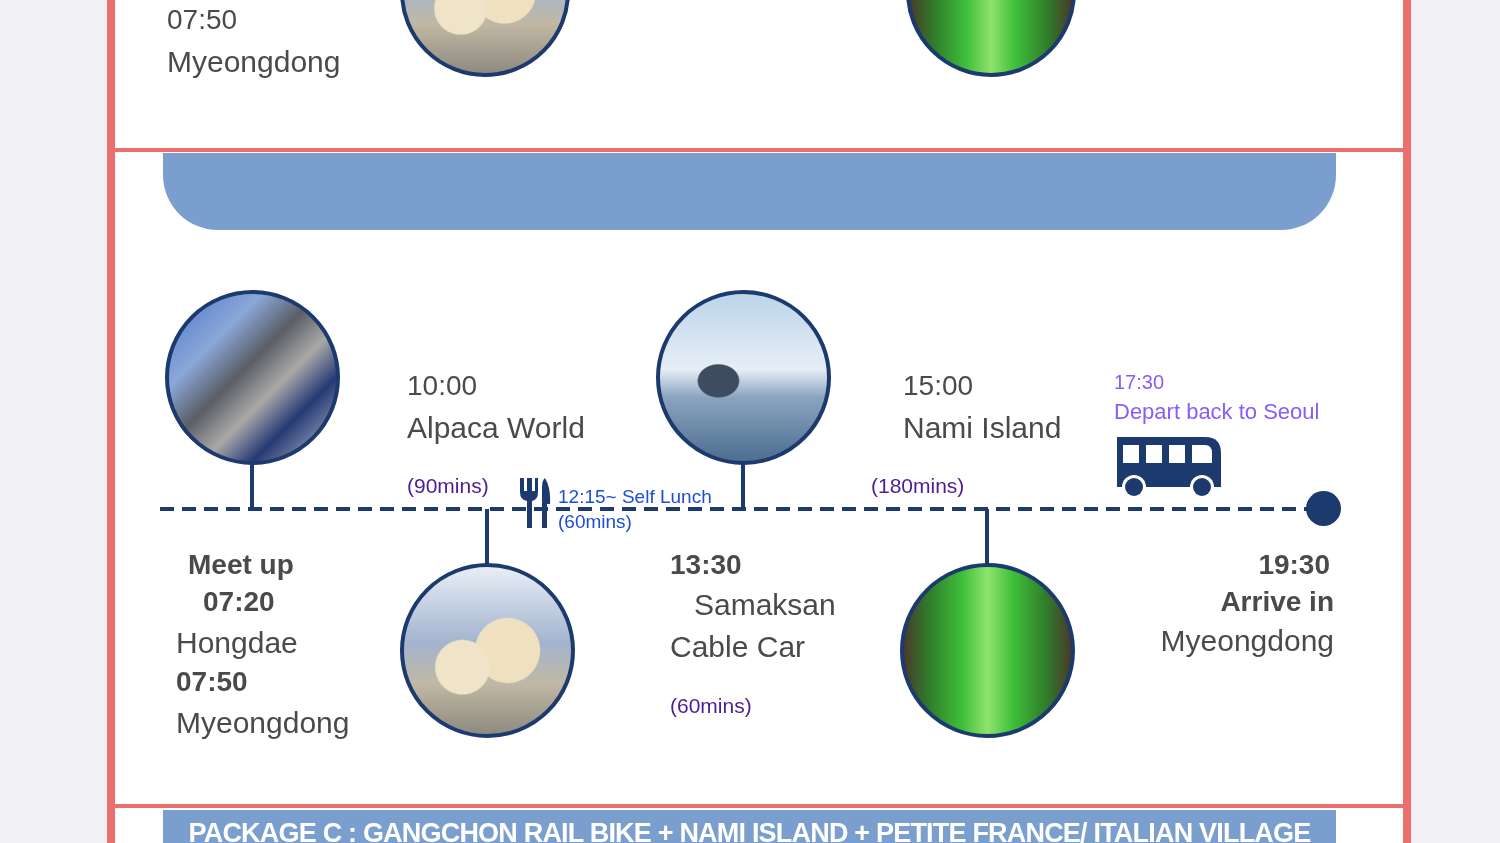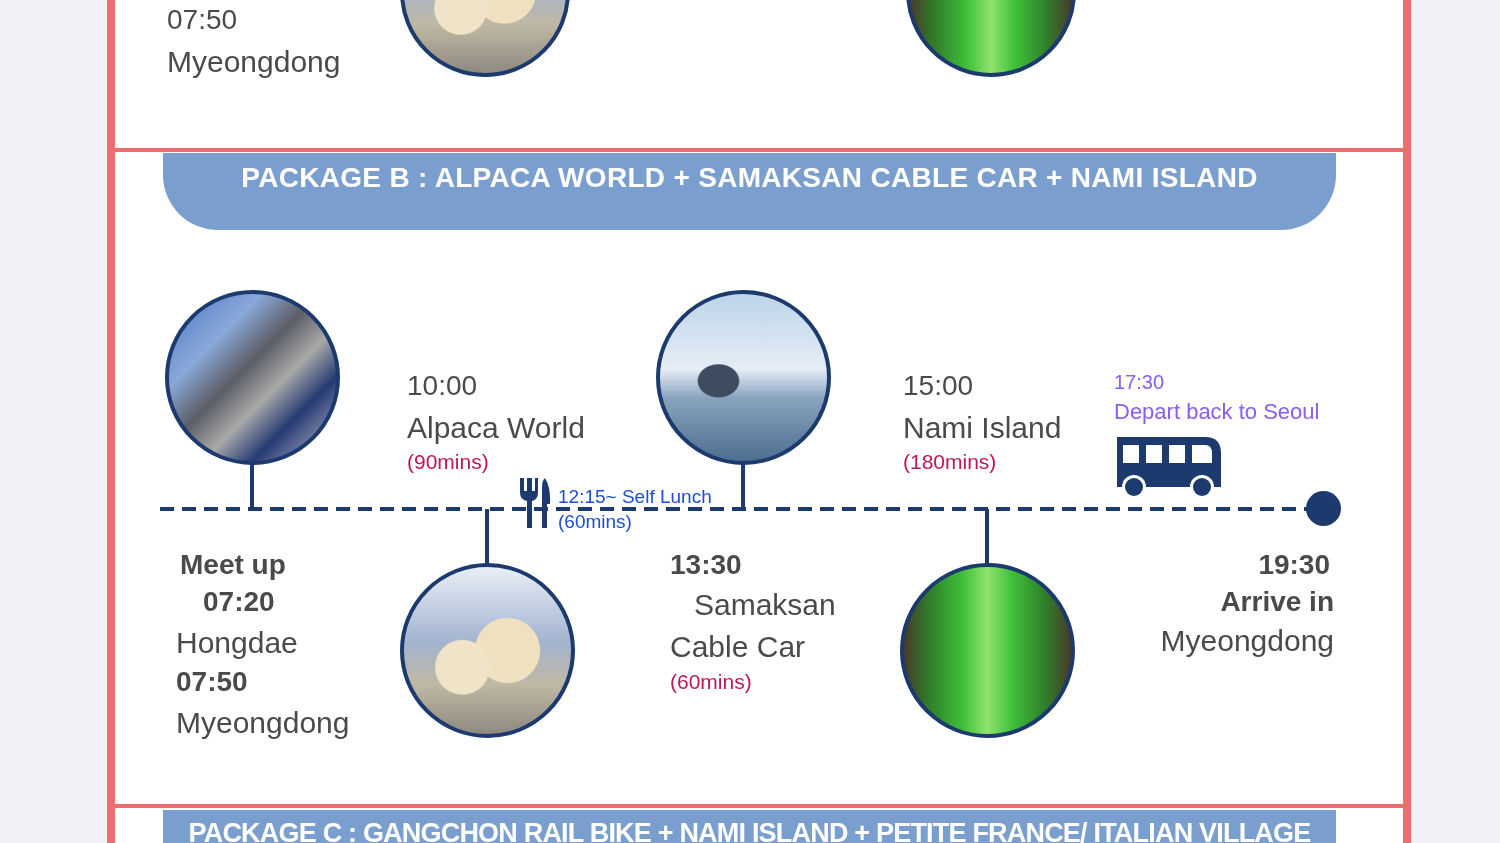--- a/index.html
+++ b/index.html
@@ -10,21 +10,21 @@
     }
     .frame {
       position: absolute; left: 107px; top: -10px; width: 1288px; height: 870px;
       background: #ffffff;
       border-left: 8px solid #ec6f6e; border-right: 8px solid #ec6f6e;
     }
     .divider { position: absolute; left: 107px; width: 1304px; height: 4px; background: #ec6f6e; }
     .abs { position: absolute; }
     .txt-dark { color: #4a4a4a; }
     .txt-navy { color: #8b5cf6; }
-    .txt-red  { color: #be185d; }
+    .txt-red  { color: #4c1d95; margin-top: 24px; }
     .txt-blue { color: #1d4ed8; }
 
     .circle {
       position: absolute; width: 170px; height: 170px; border-radius: 50%;
       border: 4px solid #1c3a6e; box-sizing: border-box; overflow: hidden;
     }
     .photo-hongdae { background: linear-gradient(135deg,#4a77c9 0%,#8aa7d8 28%,#5b5e66 45%,#a9a9a9 60%,#263a74 75%,#c9c9d2 100%); }
     .photo-alpaca  { background: radial-gradient(circle at 35% 60%, #efe4c7 0 18%, transparent 19%), radial-gradient(circle at 62% 50%, #efe0c0 0 24%, transparent 25%), linear-gradient(180deg,#e8eef6 0%,#a3b4cf 45%,#c0b8a4 70%,#8e8a80 100%); }
     .photo-cable   { background: radial-gradient(ellipse at 35% 52%, #3d4c5e 0 13%, transparent 14%), linear-gradient(180deg,#bcd4ea 0%,#e6eef6 45%,#8aa4bf 62%,#4c6e90 100%); }
     .photo-forest  { background: linear-gradient(90deg,#4a3a2a 0%,#2f7d2a 15%,#3fbf3a 35%,#8fe36d 50%,#3fbf3a 65%,#2f7d2a 85%,#4a3a2a 100%); }
@@ -56,21 +56,20 @@
 <div class="frame"></div>
 
 <div class="abs txt-dark time" style="left:167px;top:4px;">07:50</div>
 <div class="abs txt-dark place" style="left:167px;top:45px;">Myeongdong</div>
 <div class="circle photo-alpaca" style="left:400px;top:-93px;"></div>
 <div class="circle photo-forest" style="left:906px;top:-93px;"></div>
 
 <div class="divider" style="top:148px;"></div>
 
 <div class="banner banner-b">
-  <div class="banner-title">PACKAGE B : ALPACA  WORLD + SAMAKSAN CABLE CAR + NAMI ISLAND</div>
 </div>
 
 <div class="dashline"></div>
 <div class="end-dot"></div>
 
 <div class="circle photo-hongdae" style="left:165px;top:290px;width:175px;height:175px;"></div>
 <div class="stem" style="left:250px;top:463px;height:46px;"></div>
 
 <div class="circle photo-cable" style="left:656px;top:290px;width:175px;height:175px;"></div>
 <div class="stem" style="left:741px;top:463px;height:46px;"></div>
@@ -80,21 +79,21 @@
 
 <div class="stem" style="left:985px;top:509px;height:56px;"></div>
 <div class="circle photo-forest" style="left:900px;top:563px;width:175px;height:175px;"></div>
 
 <div class="abs txt-dark time" style="left:407px;top:370px;">10:00</div>
 <div class="abs txt-dark place" style="left:407px;top:411px;">Alpaca World</div>
 <div class="abs txt-red dur" style="left:407px;top:450px;">(90mins)</div>
 
 <div class="abs txt-dark time" style="left:903px;top:370px;">15:00</div>
 <div class="abs txt-dark place" style="left:903px;top:411px;">Nami Island</div>
-<div class="abs txt-red dur" style="left:903px;top:450px;">(180mins)</div>
+<div class="abs txt-red dur" style="left:871px;top:450px;">(180mins)</div>
 
 <div class="abs txt-navy" style="left:1114px;top:371px;font-size:20px;">17:30</div>
 <div class="abs txt-navy" style="left:1114px;top:399px;font-size:22px;">Depart back to Seoul</div>
 <svg class="abs" style="left:1113px;top:437px;" width="110" height="62" viewBox="0 0 110 62">
   <path d="M4 0 H92 Q108 0 108 16 V50 H4 Z" fill="#1c3a6e"></path>
   <rect x="10" y="8" width="16" height="18" fill="#fff"></rect>
   <rect x="33" y="8" width="16" height="18" fill="#fff"></rect>
   <rect x="56" y="8" width="16" height="18" fill="#fff"></rect>
   <path d="M79 8 H92 Q99 8 99 16 V26 H79 Z" fill="#fff"></path>
   <circle cx="21" cy="50" r="12" fill="#fff"></circle>
@@ -103,21 +102,21 @@
     <circle cx="89" cy="50" r="9" fill="#1c3a6e"></circle>
 </svg>
 
 <svg class="abs" style="left:518px;top:478px;" width="34" height="52" viewBox="0 0 34 52">
   <path d="M2 0 V14 Q2 22 9 23 V50 H14 V23 Q20 22 20 14 V0 H17 V13 H14 V0 H9 V13 H6 V0 Z" fill="#1c3a6e"></path>
   <path d="M27 0 Q33 10 32 26 H29 V50 H24 V10 Q24 2 27 0 Z" fill="#1c3a6e"></path>
 </svg>
 <div class="abs txt-blue" style="left:558px;top:486px;font-size:19px;">12:15~ Self Lunch</div>
 <div class="abs txt-blue" style="left:558px;top:511px;font-size:19px;">(60mins)</div>
 
-<div class="abs txt-dark time bold" style="left:180px;top:549px;">Meet up</div>
+<div class="abs txt-dark time bold" style="left:188px;top:549px;">Meet up</div>
 <div class="abs txt-dark time bold" style="left:176px;top:586px;margin-left:27px;">07:20</div>
 <div class="abs txt-dark place" style="left:176px;top:626px;">Hongdae</div>
 <div class="abs txt-dark time bold" style="left:176px;top:666px;">07:50</div>
 <div class="abs txt-dark place" style="left:176px;top:706px;">Myeongdong</div>
 
 <div class="abs txt-dark time bold" style="left:670px;top:549px;">13:30</div>
 <div class="abs txt-dark place" style="left:670px;top:588px;margin-left:24px;">Samaksan</div>
 <div class="abs txt-dark place" style="left:670px;top:630px;">Cable Car</div>
 <div class="abs txt-red dur" style="left:670px;top:670px;">(60mins)</div>
 

